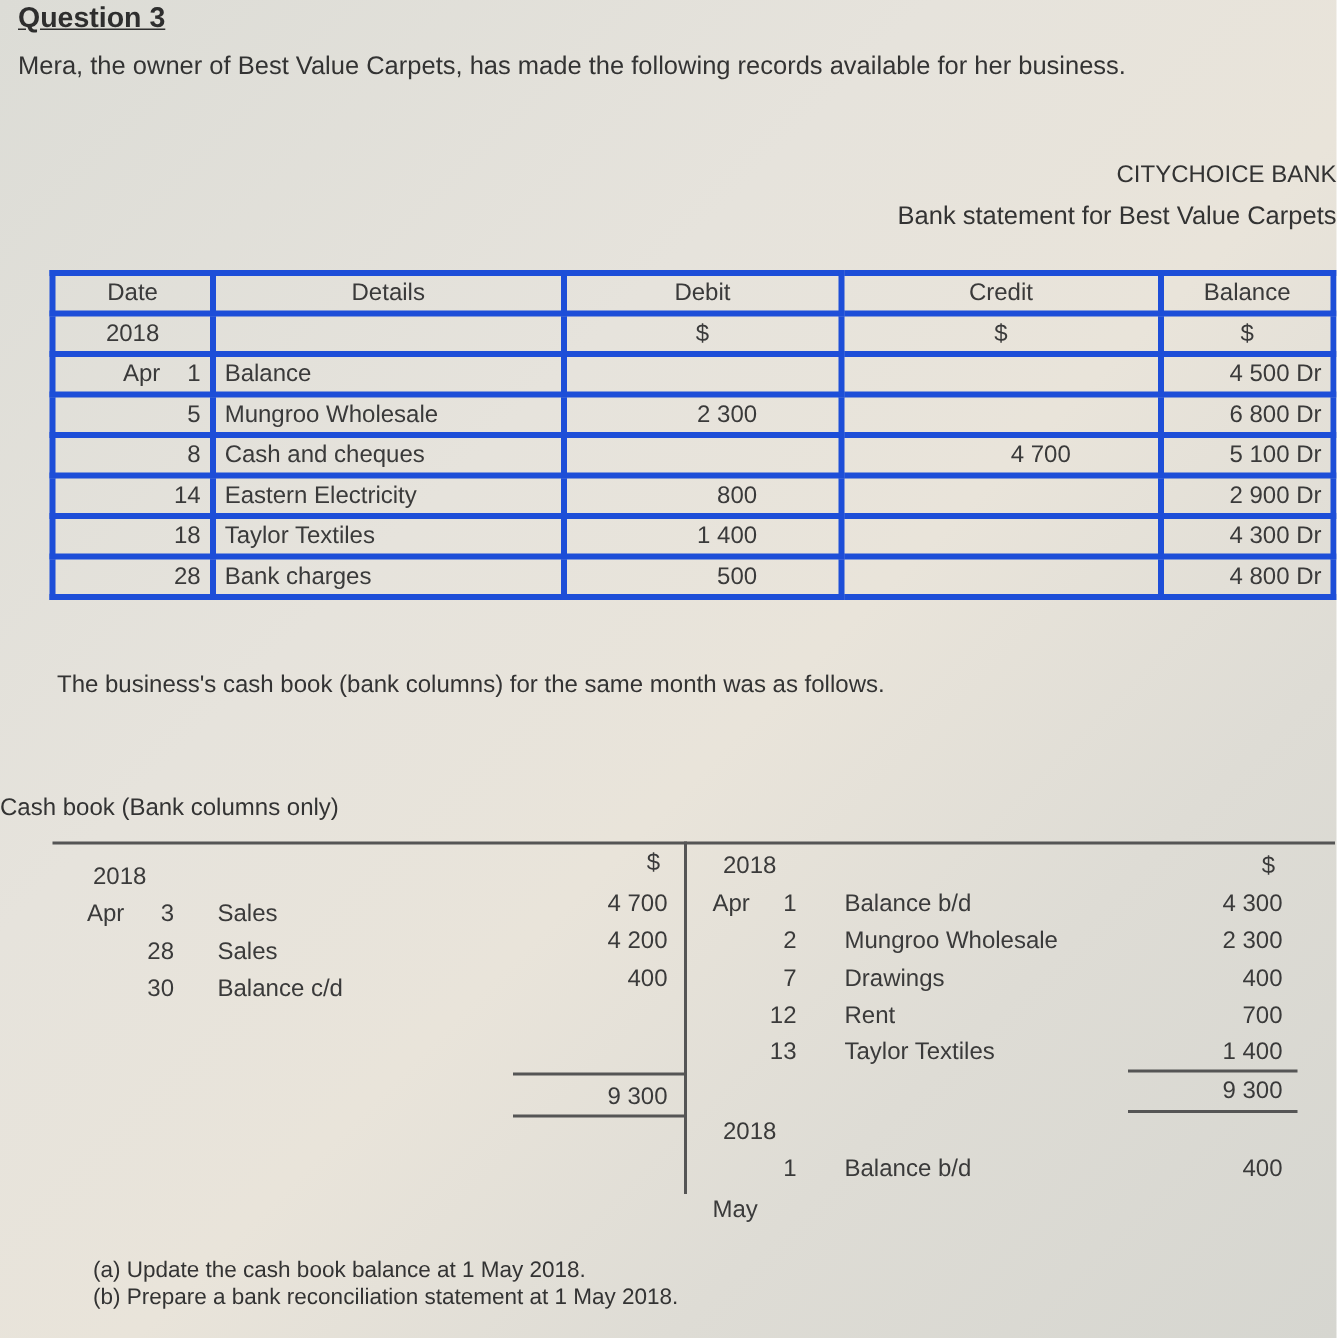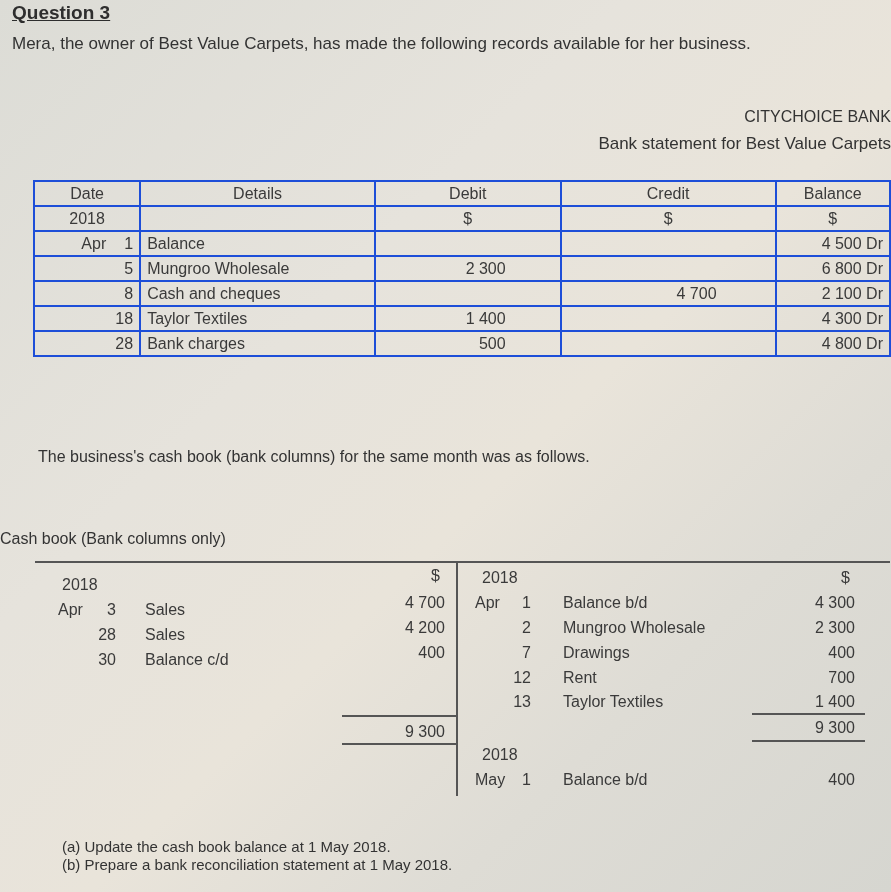--- a/index.html
+++ b/index.html
@@ -8,21 +8,21 @@
     background:linear-gradient(135deg,#dcdcd6 0%,#e6e3dc 35%,#e9e4da 55%,#dedcd5 75%,#d6d6d0 100%);
     font-family:"Liberation Sans",sans-serif;color:#3a3a3a;
   }
   .abs{position:absolute;}
   .q-title{left:12px;top:2px;font-size:19px;font-weight:bold;text-decoration:underline;color:#2e2e2e;}
   .intro{left:12px;top:30px;width:820px;font-size:17px;line-height:28px;color:#333;}
   .bank-name{left:0;width:891px;top:108px;text-align:right;font-size:16px;color:#333;}
   .stmt-title{left:0;width:891px;top:134px;text-align:right;font-size:17px;color:#333;}
 
   table.stmt{position:absolute;left:33px;top:180px;border-collapse:collapse;font-size:16px;color:#3a3a3a;}
-  table.stmt td{border:2px solid #1d4ed8;height:23px;padding:0 6px;white-space:nowrap;}
+  table.stmt td{border:4px solid #1d4ed8;height:23px;padding:0 6px;white-space:nowrap;}
   table.stmt .c-date{width:100px;}
   table.stmt .c-det{width:236px;}
   table.stmt .c-deb{width:140px;text-align:right;}
   table.stmt .c-cre{width:170px;text-align:right;}
   table.stmt .c-bal{width:108px;text-align:right;}
   .center{text-align:center !important;}
   .date-inner{display:flex;justify-content:flex-end;}
   .date-inner .mon{margin-right:18px;}
   .deb-pad{padding-right:54px !important;}
   .cre-pad{padding-right:58px !important;}
@@ -85,21 +85,32 @@
   </tr>
   <tr>
     <td class="c-date">
           <div class="date-inner">
             <span>8</span>
           </div>
         </td>
     <td class="c-det">Cash and cheques</td>
     <td class="c-deb deb-pad"></td>
     <td class="c-cre cre-pad">4 700</td>
-    <td class="c-bal">2 100 Dr</td>
+    <td class="c-bal">5 100 Dr</td>
+  </tr>
+  <tr>
+    <td class="c-date">
+          <div class="date-inner">
+            <span>14</span>
+          </div>
+        </td>
+    <td class="c-det">Eastern Electricity</td>
+    <td class="c-deb deb-pad">800</td>
+    <td class="c-cre cre-pad"></td>
+    <td class="c-bal">2 900 Dr</td>
   </tr>
   <tr>
     <td class="c-date">
           <div class="date-inner">
             <span>18</span>
           </div>
         </td>
     <td class="c-det">Taylor Textiles</td>
     <td class="c-deb deb-pad">1 400</td>
     <td class="c-cre cre-pad"></td>
@@ -167,21 +178,21 @@
 
 <div class="abs cb-text right" style="left:505px;width:26px;top:689px;">13</div>
 <div class="abs cb-text" style="left:563px;top:689px;">Taylor Textiles</div>
 <div class="abs cb-text right" style="left:770px;width:85px;top:689px;">1 400</div>
 
 <div class="abs rule" style="left:752px;top:713px;width:113px;"></div>
 <div class="abs cb-text right" style="left:770px;width:85px;top:715px;">9 300</div>
 <div class="abs rule" style="left:752px;top:740px;width:113px;"></div>
 
 <div class="abs cb-text" style="left:482px;top:742px;">2018</div>
-<div class="abs cb-text" style="left:475px;top:767px;">May</div>
+<div class="abs cb-text" style="left:475px;top:794px;">May</div>
 <div class="abs cb-text right" style="left:505px;width:26px;top:767px;">1</div>
 <div class="abs cb-text" style="left:563px;top:767px;">Balance b/d</div>
 <div class="abs cb-text right" style="left:770px;width:85px;top:767px;">400</div>
 
 <div class="abs qa">
   <div>(a) Update the cash book balance at 1 May 2018.</div>
   <div>(b) Prepare a bank reconciliation statement at 1 May 2018.</div>
 </div>
 
 </body></html>

